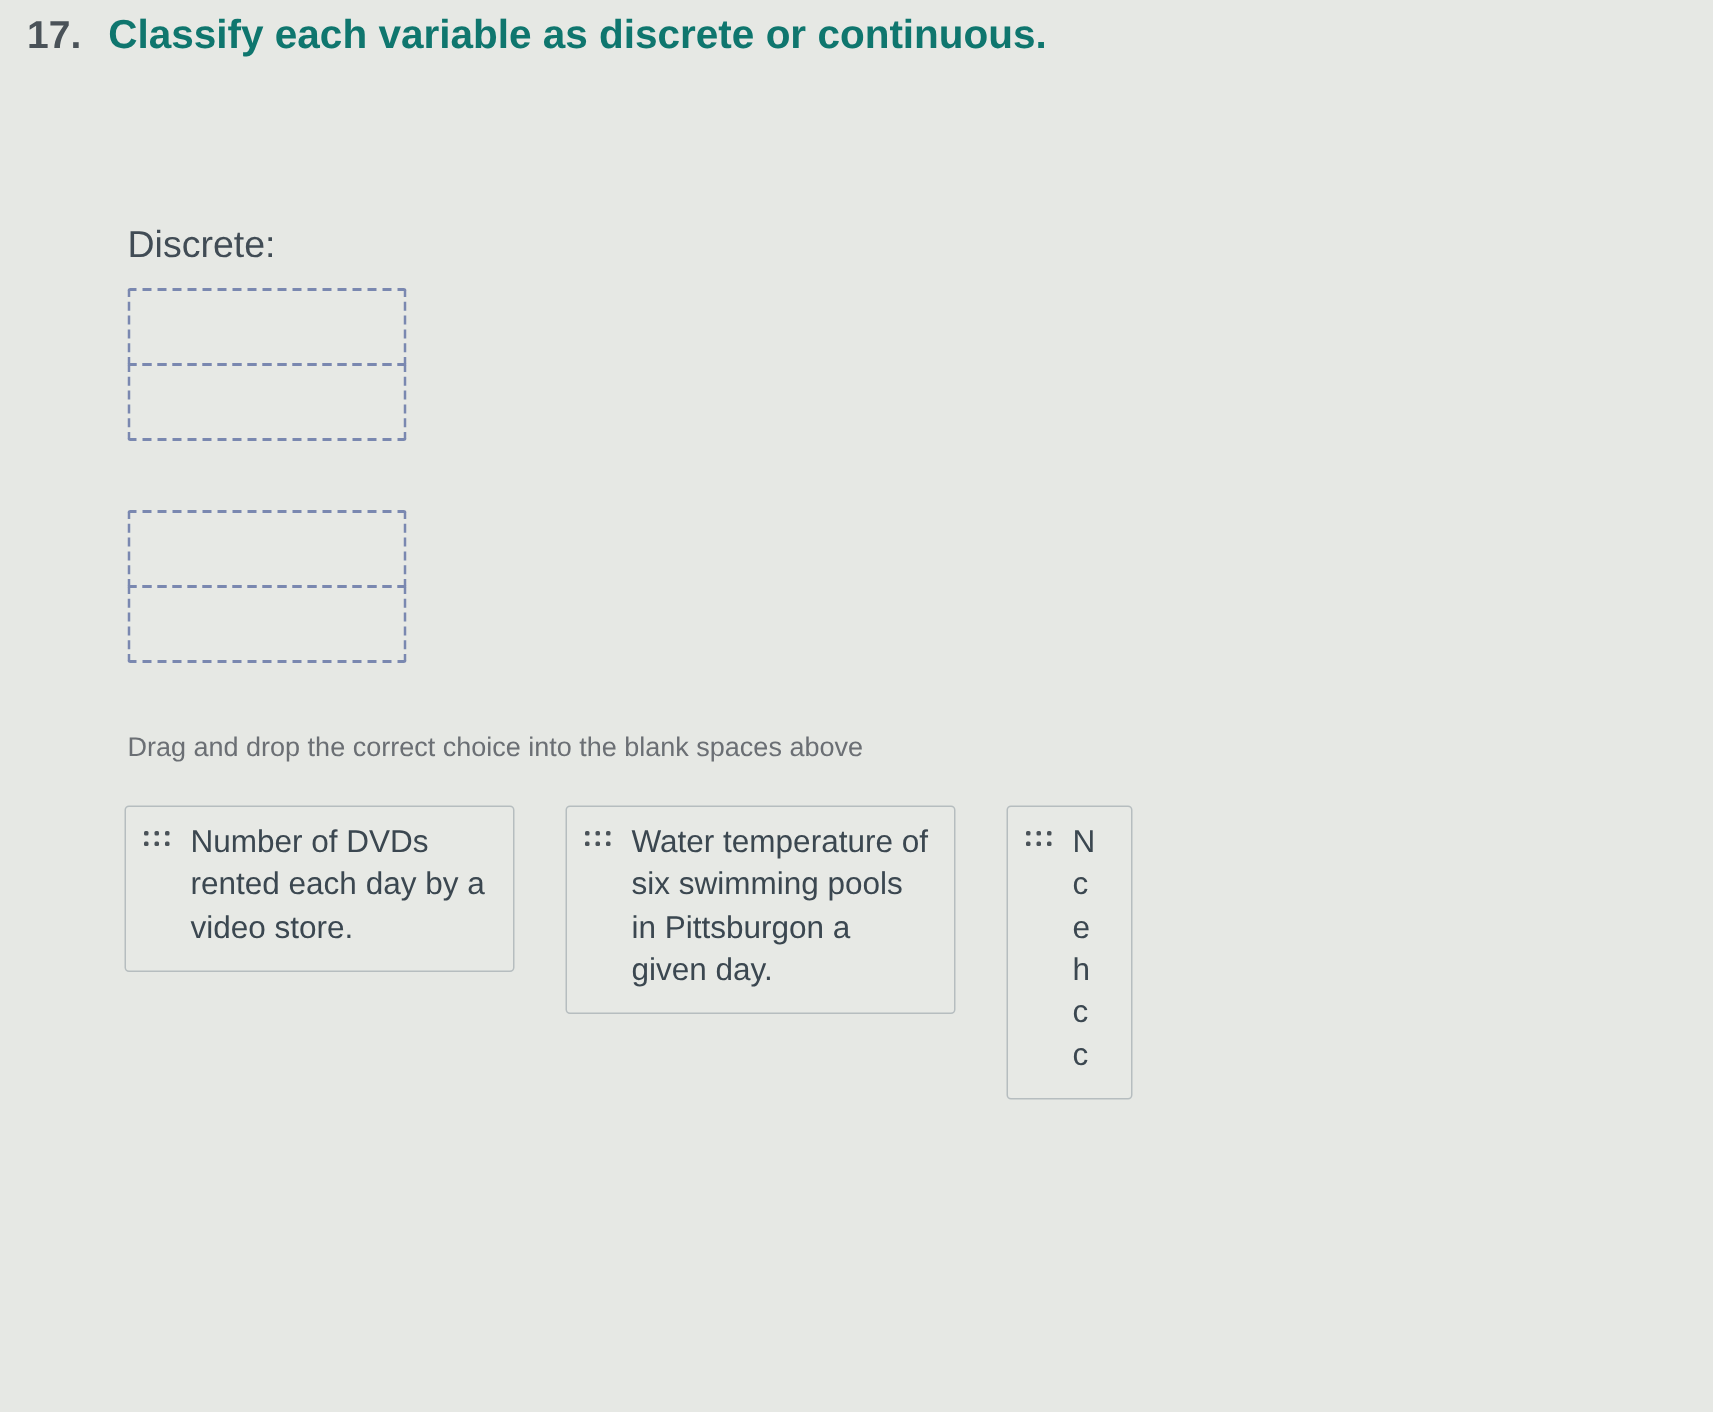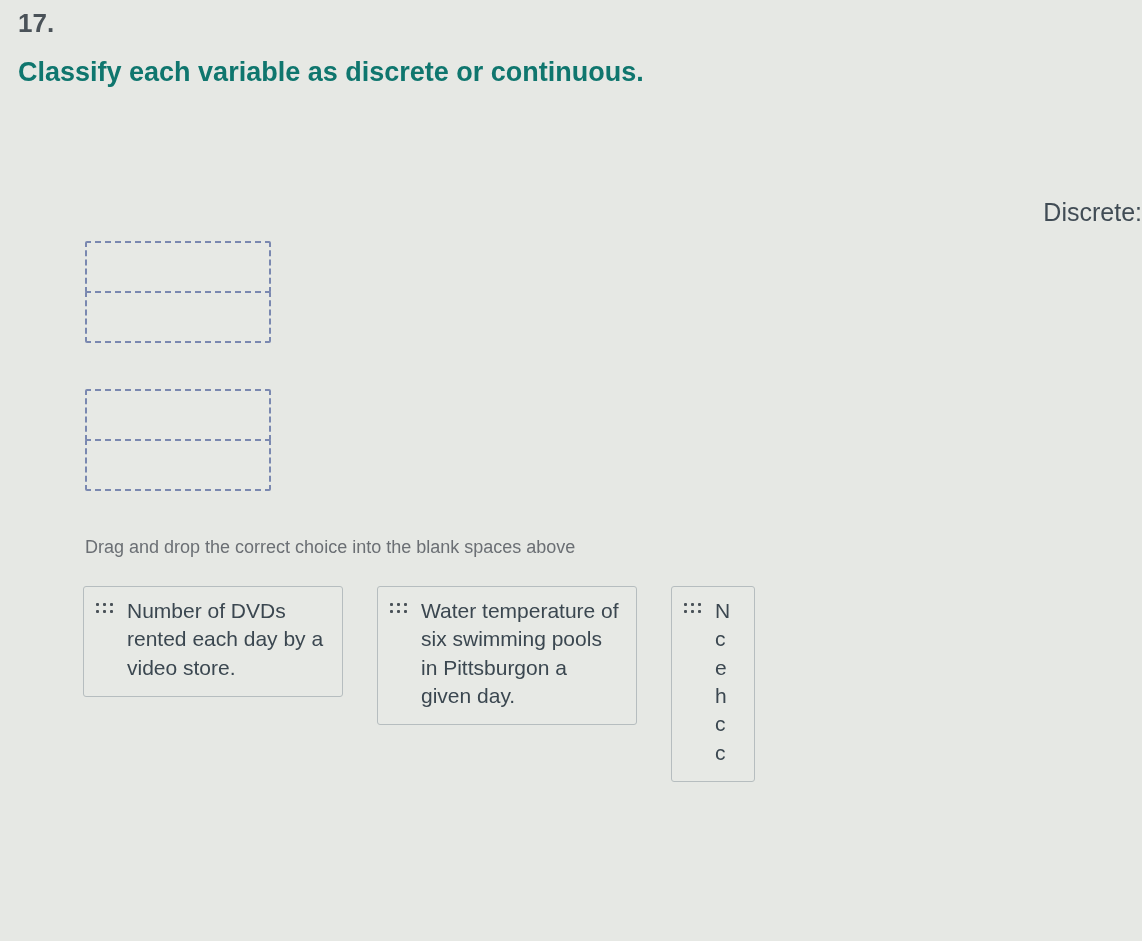--- a/index.html
+++ b/index.html
@@ -14,41 +14,39 @@
   }
   .viewport {
     padding: 8px 0 0 18px;
     box-sizing: border-box;
   }
   .question-row {
     display: flex;
     align-items: baseline;
     gap: 18px;
     margin-bottom: 110px;
-    flex-direction: column;
   }
   .qnum {
     font-size: 26px;
     font-weight: 600;
     color: #4a5258;
   }
   .qtext {
     font-size: 27px;
     font-weight: 600;
     color: #0f766e;
   }
   .body-block {
     margin-left: 67px;
   }
   .cat-label {
     font-size: 25px;
     font-weight: 500;
     color: #414c55;
     margin-bottom: 14px;
-    text-align: right;
   }
   .drop-slot {
     width: 186px;
     height: 52px;
     border: 2px dashed #7a88b0;
     border-radius: 2px;
     box-sizing: border-box;
     background: rgba(255,255,255,0.05);
   }
   .drop-slot + .drop-slot {

